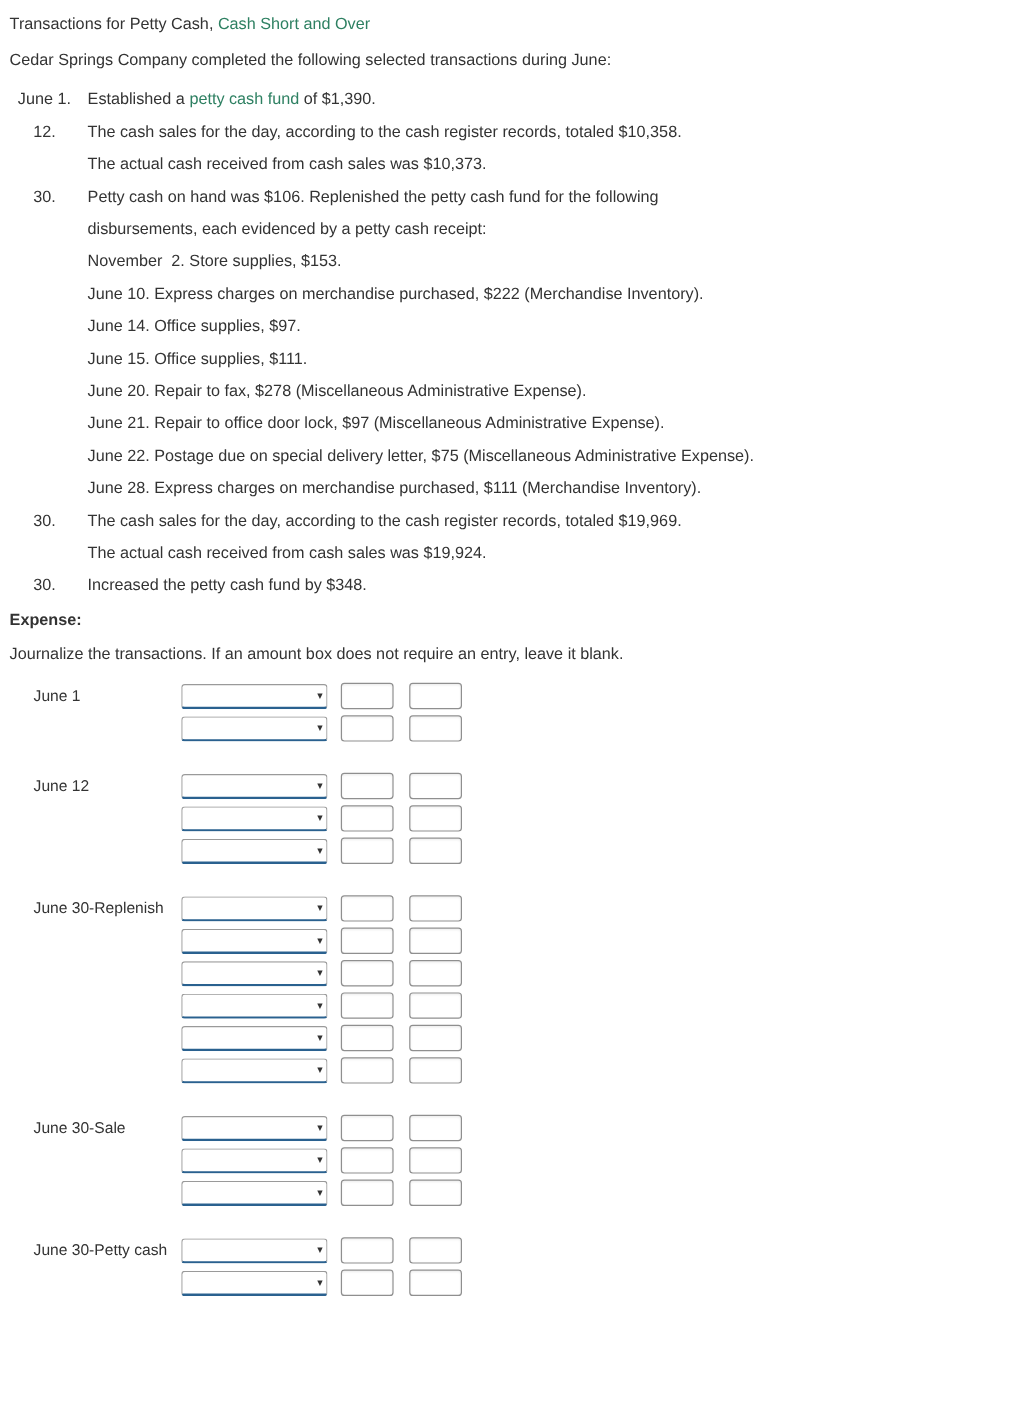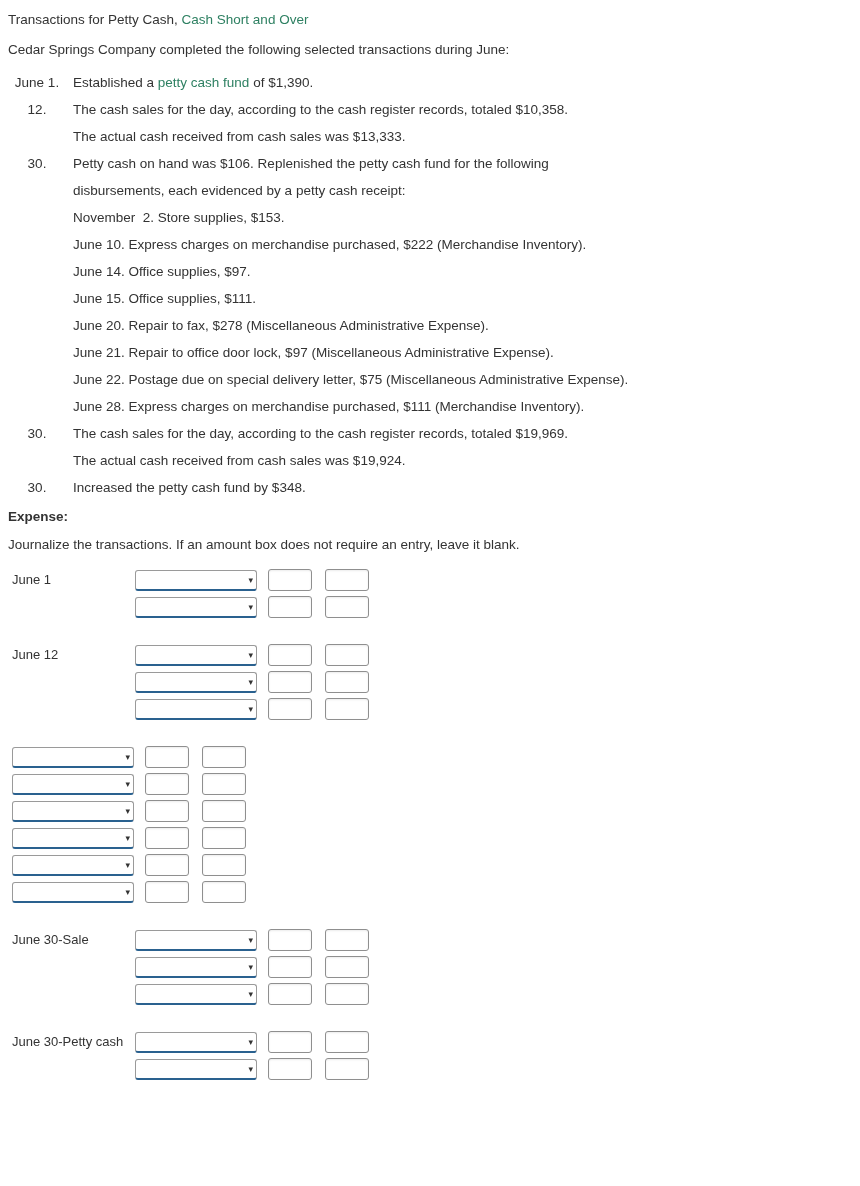--- a/index.html
+++ b/index.html
@@ -23,21 +23,21 @@
   .intro { margin-bottom: 12px; }
 
   .trans { margin-bottom: 6px; }
   .trans-row { display: flex; line-height: 27px; }
   .tnum { width: 65px; flex: none; text-align: center; padding-right: 7px; }
   .ttext { flex: 1; white-space: pre-wrap; }
 
   .required { font-weight: bold; margin-top: 8px; margin-bottom: 13px; }
   .instructions { margin-bottom: 17px; }
 
-  .journal { margin-left: 4px; }
+  .journal { margin-left: 20px; }
   .jgroup { display: flex; margin-bottom: 21px; }
   .jlabel { width: 123px; flex: none; padding-top: 3px; font-size: 13px; }
   .jrows { flex: none; }
   .jrow { display: flex; align-items: center; margin-bottom: 5px; height: 22px; }
 
   .selwrap { position: relative; display: inline-block; width: 122px; height: 21px; margin-right: 11px; }
   .selwrap select {
     width: 100%; height: 100%;
     appearance: none; -webkit-appearance: none; -moz-appearance: none;
     border: 1px solid #9a9a9a;
@@ -81,21 +81,21 @@
       <span class="tnum">June 1.</span>
       <span class="ttext"><span>Established a </span><a class="link">petty cash fund</a><span> of $1,390.</span></span>
     </div>
 
     <div class="trans-row">
       <span class="tnum">12.</span>
       <span class="ttext">The cash sales for the day, according to the cash register records, totaled $10,358.</span>
     </div>
     <div class="trans-row">
       <span class="tnum"></span>
-      <span class="ttext">The actual cash received from cash sales was $13,333.</span>
+      <span class="ttext">The actual cash received from cash sales was $10,373.</span>
     </div>
 
     <div class="trans-row">
       <span class="tnum">30.</span>
       <span class="ttext">Petty cash on hand was $106. Replenished the petty cash fund for the following</span>
     </div>
     <div class="trans-row">
       <span class="tnum"></span>
       <span class="ttext">disbursements, each evidenced by a petty cash receipt:</span>
     </div>
@@ -186,20 +186,21 @@
         </div>
         <div class="jrow">
           <span class="selwrap"><select></select><span class="arrow">▾</span></span>
           <input class="amt" type="text" style="">
           <input class="amt" type="text" style="">
         </div>
       </div>
     </div>
 
     <div class="jgroup">
+      <div class="jlabel">June 30-Replenish</div>
       <div class="jrows">
         <div class="jrow">
           <span class="selwrap"><select></select><span class="arrow">▾</span></span>
           <input class="amt" type="text" style="">
           <input class="amt" type="text" style="">
         </div>
         <div class="jrow">
           <span class="selwrap"><select></select><span class="arrow">▾</span></span>
           <input class="amt" type="text" style="">
           <input class="amt" type="text" style="">

